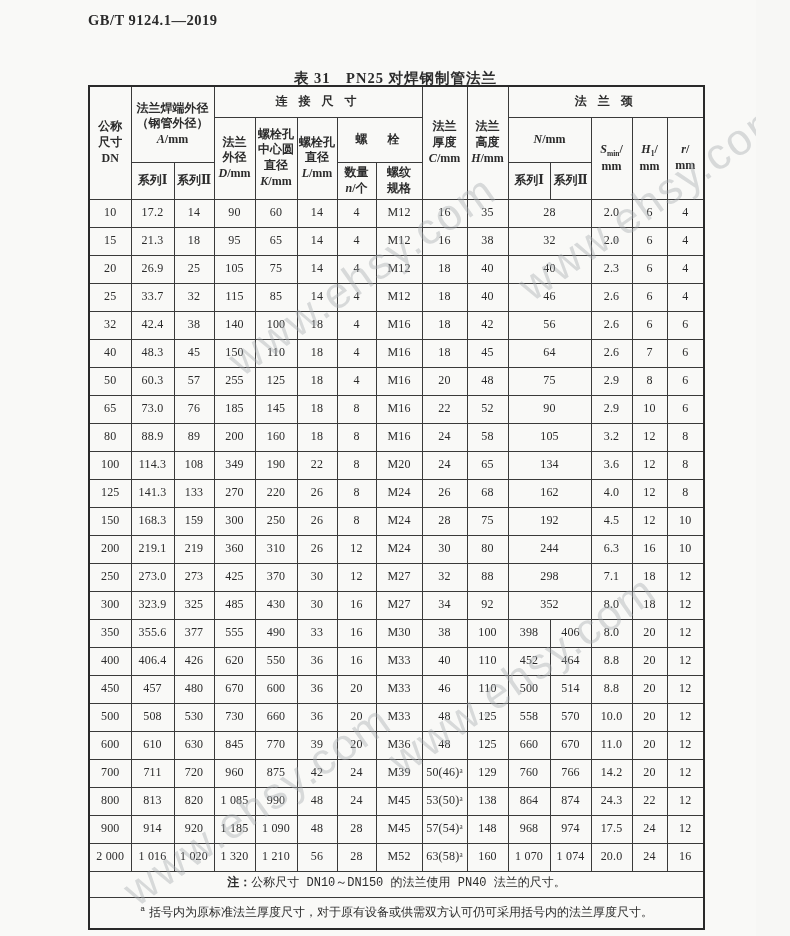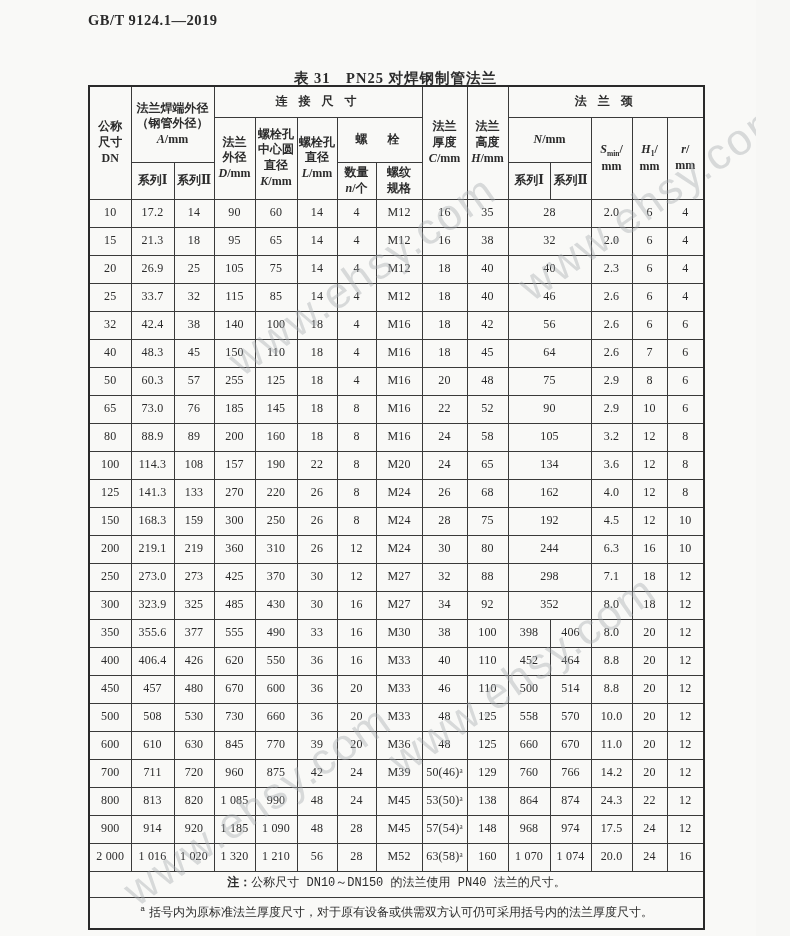--- a/index.html
+++ b/index.html
@@ -311,21 +311,21 @@
           <td>58</td>
           <td colspan="2">105</td>
           <td>3.2</td>
           <td>12</td>
           <td>8</td>
         </tr>
         <tr>
           <td>100</td>
           <td>114.3</td>
           <td>108</td>
-          <td>157</td>
+          <td>349</td>
           <td>190</td>
           <td>22</td>
           <td>8</td>
           <td>M20</td>
           <td>24</td>
           <td>65</td>
           <td colspan="2">134</td>
           <td>3.6</td>
           <td>12</td>
           <td>8</td>

